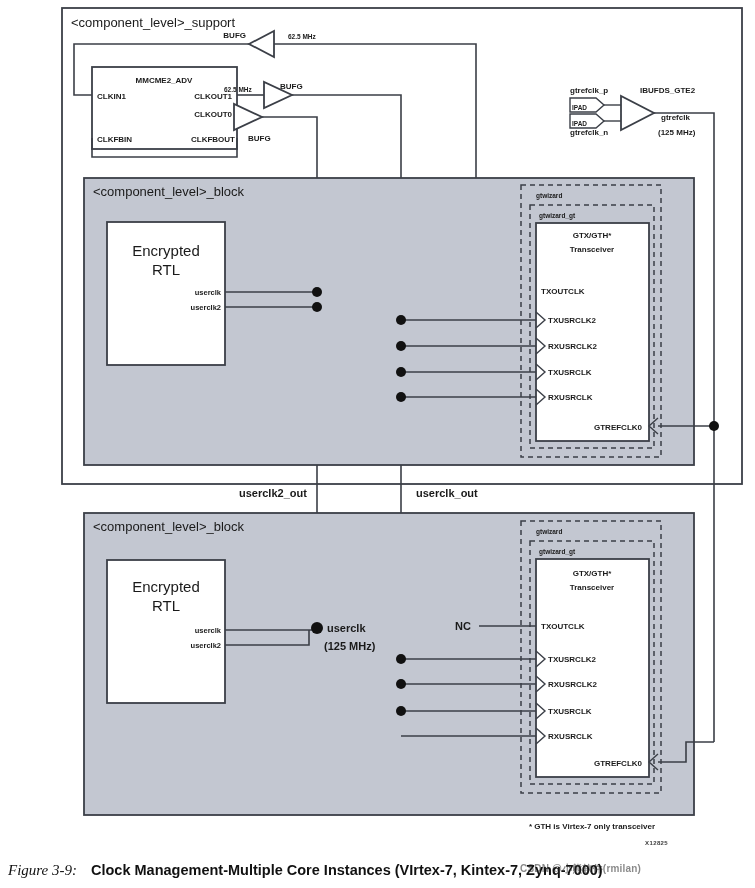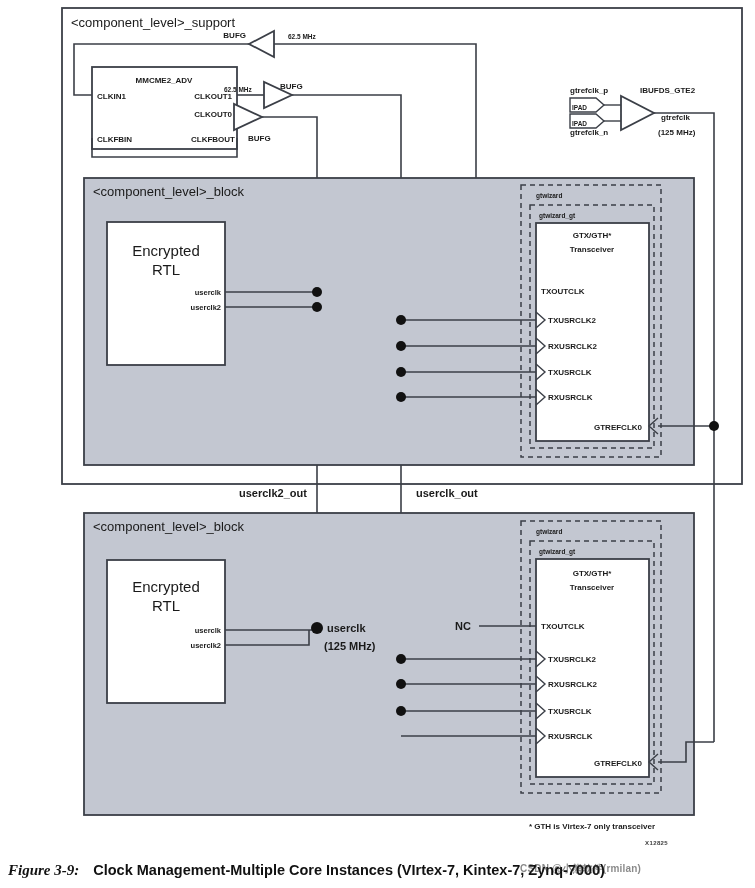--- a/index.html
+++ b/index.html
@@ -11,21 +11,21 @@
   .t-title{font-size:13px;font-weight:400;}
   .t-big{font-size:15px;}
   .t-mid{font-size:11px;font-weight:700;}
   .t-pin{font-size:7.5px;font-weight:700;}
   .t-pin2{font-size:8px;font-weight:700;}
   .t-small{font-size:8px;font-weight:700;}
   .t-tiny{font-size:6.5px;font-weight:700;}
   .t-note{font-size:8px;font-weight:700;}
   .caption-row{position:absolute;left:0;top:852px;width:755px;height:36px;
       display:flex;align-items:center;gap:14px;padding-left:8px;box-sizing:border-box;}
-  .cap-fig{font-family:"Liberation Serif",serif;font-style:italic;font-weight:700;font-size:15px;color:#111;white-space:nowrap;}
+  .cap-fig{font-family:"Liberation Serif",serif;font-style:italic;font-weight:400;font-size:15px;color:#111;white-space:nowrap;}
   .cap-txt{font-family:"Liberation Sans",sans-serif;font-weight:700;font-size:14.5px;color:#111;white-space:nowrap;}
   .figid{position:absolute;left:645px;top:840px;font-size:6px;font-weight:700;color:#3a3a3a;letter-spacing:.4px;}
   .wmark{position:absolute;left:520px;top:862px;font-size:10px;font-weight:700;
       color:rgba(40,40,40,.55);white-space:nowrap;letter-spacing:.2px;}
 </style>
 </head>
 <body>
 
 <div id="figure">
 <svg width="755" height="840" viewBox="0 0 755 840" xmlns="http://www.w3.org/2000/svg">

